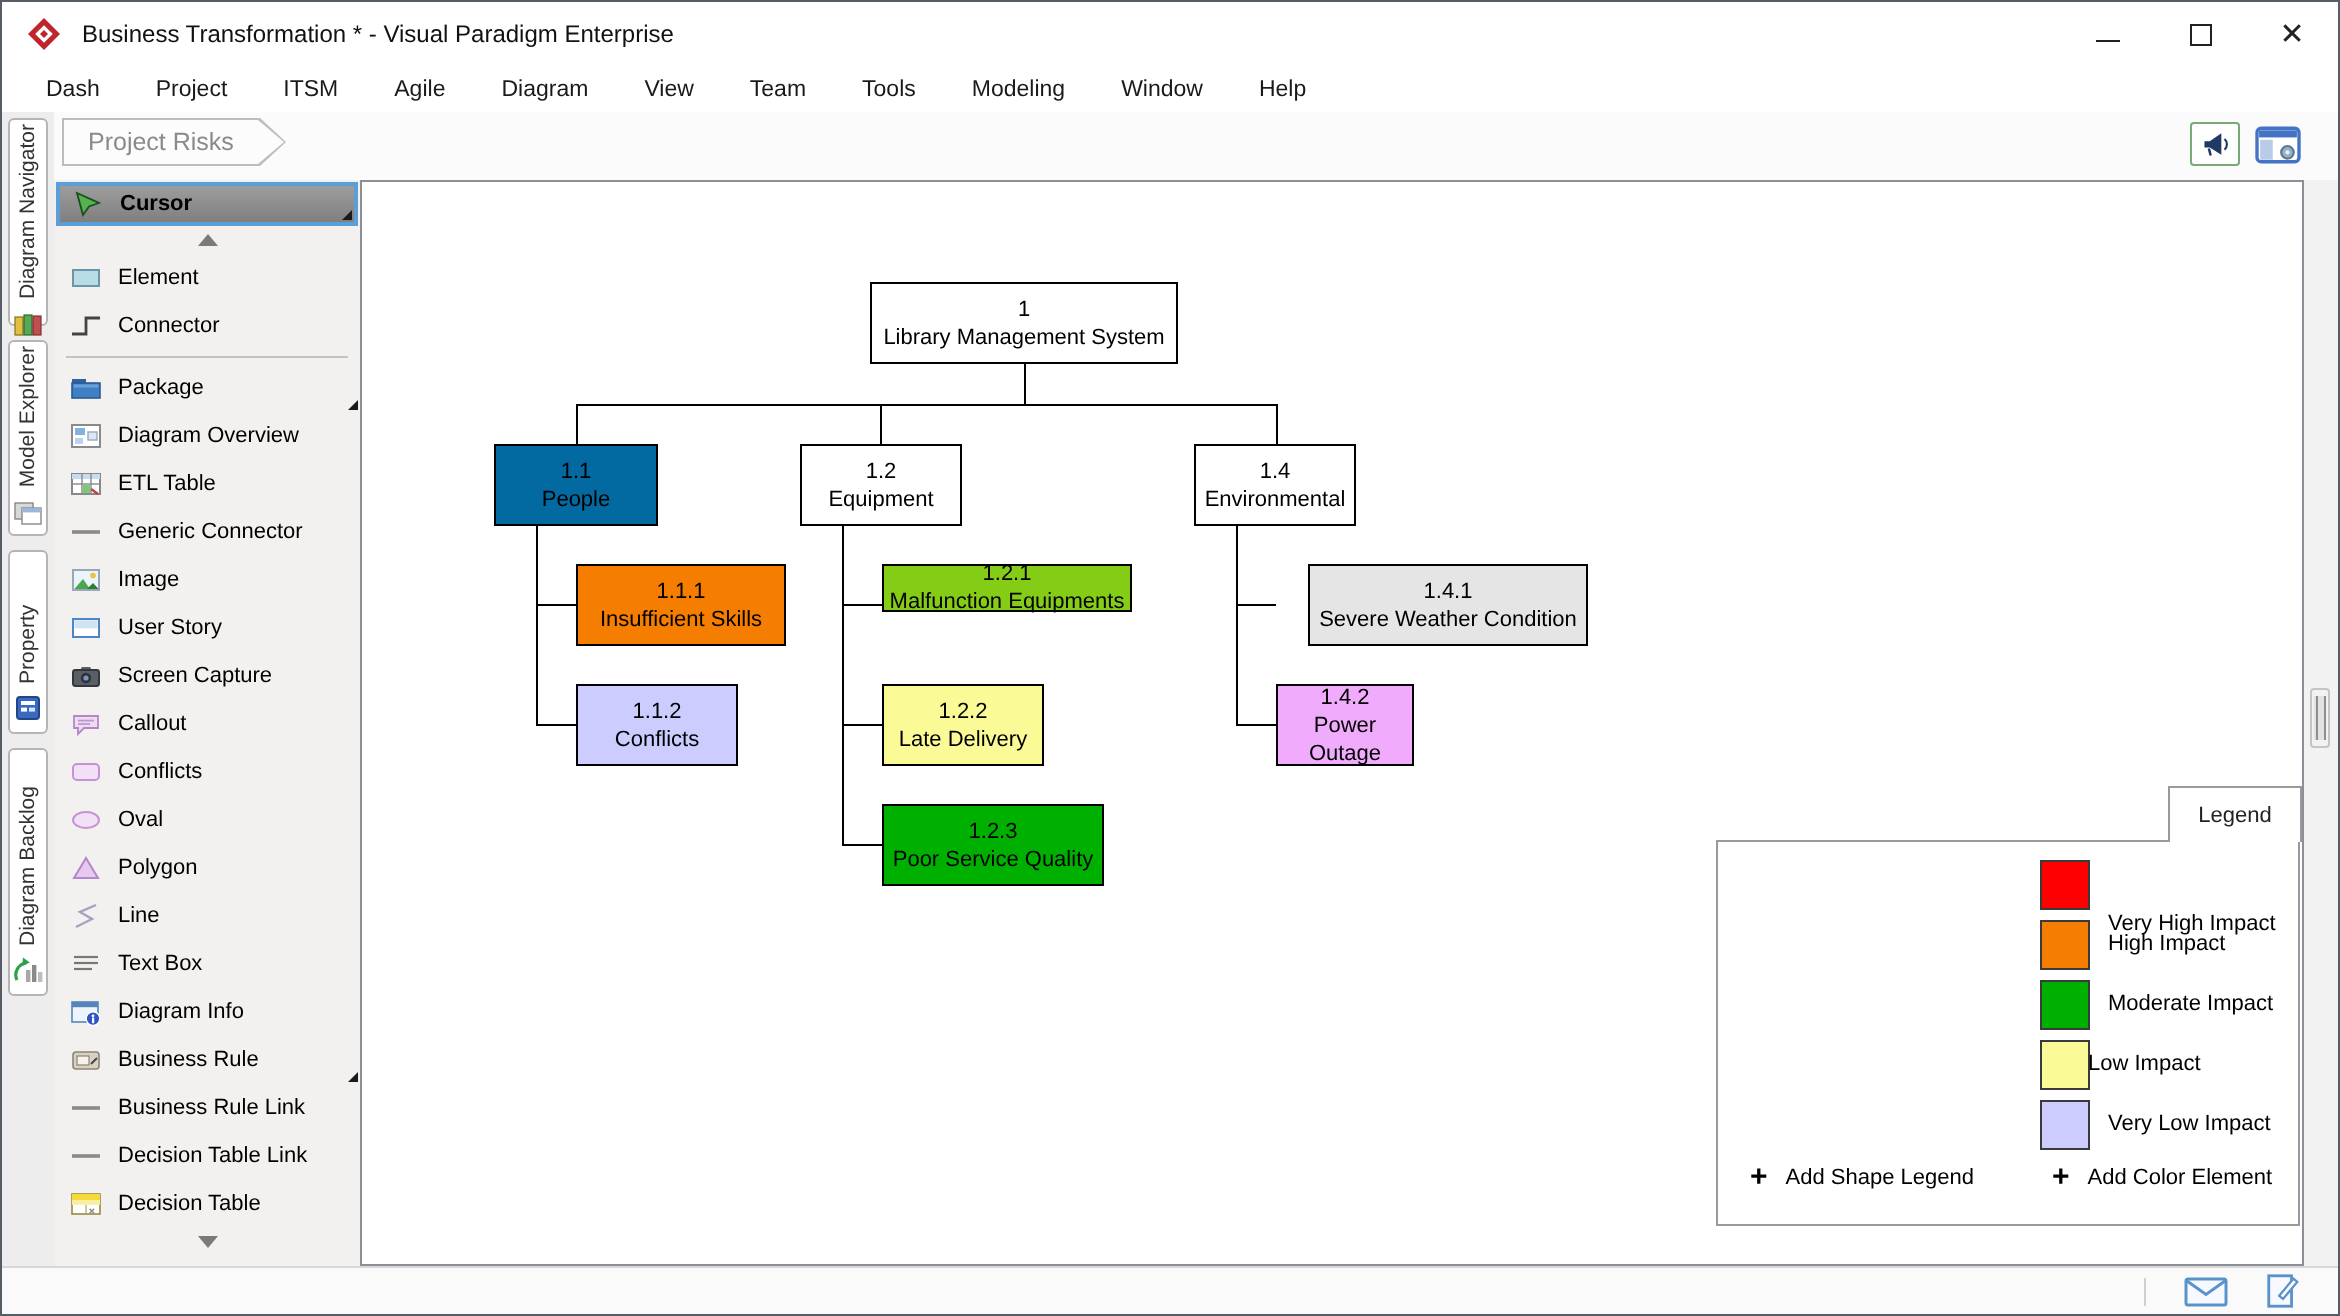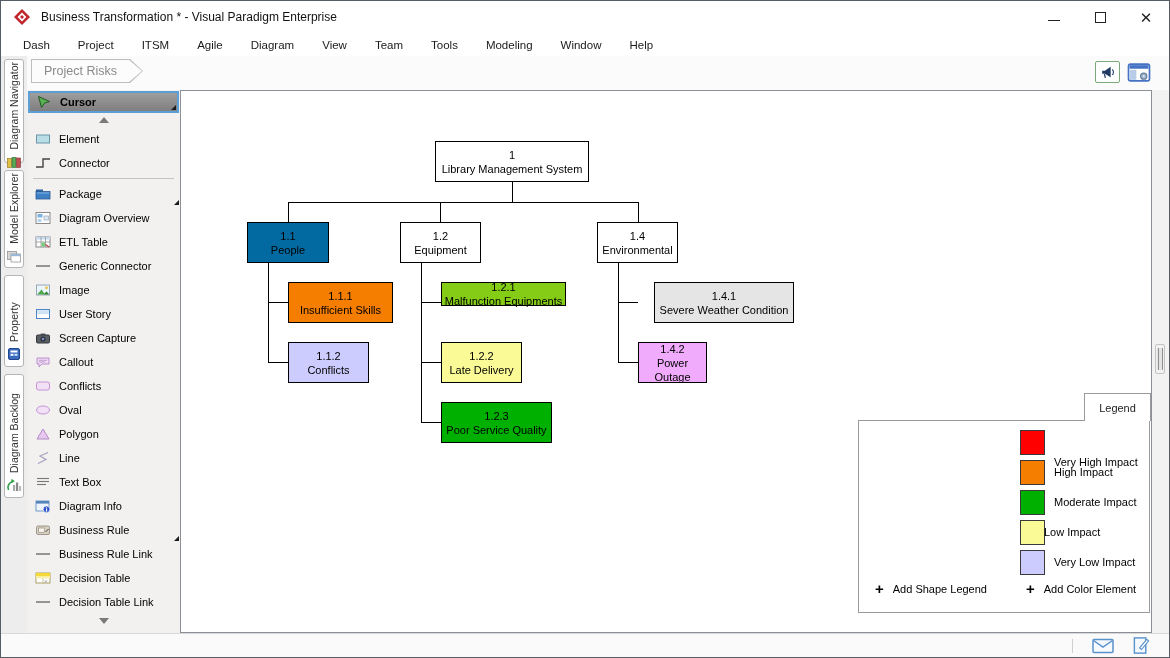--- a/index.html
+++ b/index.html
@@ -334,33 +334,33 @@
               <span class="corner-mark"></span>
             </div>
             <div class="pal-row">
               <svg class="picon" viewBox="0 0 16 16">
                 <line x1="1" y1="8" x2="15" y2="8" stroke="#8a8a8a" stroke-width="1.8"></line>
               </svg>
               <span>Business Rule Link</span>
             </div>
             <div class="pal-row">
               <svg class="picon" viewBox="0 0 16 16">
+                <line x1="1" y1="8" x2="15" y2="8" stroke="#8a8a8a" stroke-width="1.8"></line>
+              </svg>
+              <span>Decision Table Link</span>
+            </div>
+            <div class="pal-row">
+              <svg class="picon" viewBox="0 0 16 16">
                 <rect x="1" y="3" width="14" height="10" fill="#fff" stroke="#9a8a40" stroke-width="0.8"></rect>
                 <rect x="1" y="3" width="14" height="3" fill="#f5d93a"></rect>
                 <rect x="1" y="6" width="14" height="2.4" fill="#faeea0"></rect>
                 <line x1="8" y1="8.5" x2="8" y2="13" stroke="#b0a060" stroke-width="0.6"></line>
                 <path d="M9.8 10.4 l2.2 2.2 M12 10.4 l-2.2 2.2" stroke="#888" stroke-width="0.7"></path>
               </svg>
               <span>Decision Table</span>
-            </div>
-            <div class="pal-row">
-              <svg class="picon" viewBox="0 0 16 16">
-                <line x1="1" y1="8" x2="15" y2="8" stroke="#8a8a8a" stroke-width="1.8"></line>
-              </svg>
-              <span>Decision Table Link</span>
             </div>
             <div class="pal-scroll">
               <span class="tri-down"></span>
             </div>
           </div>
         <div class="canvas" id="canvas">
             <div class="conn" style="left: 331px; top: 91px; width: 1px; height: 20px;"></div>
             <div class="conn" style="left: 107px; top: 111px; width: 351px; height: 1px;"></div>
             <div class="conn" style="left: 107px; top: 111px; width: 1px; height: 20px;"></div>
             <div class="conn" style="left: 259px; top: 111px; width: 1px; height: 20px;"></div>

